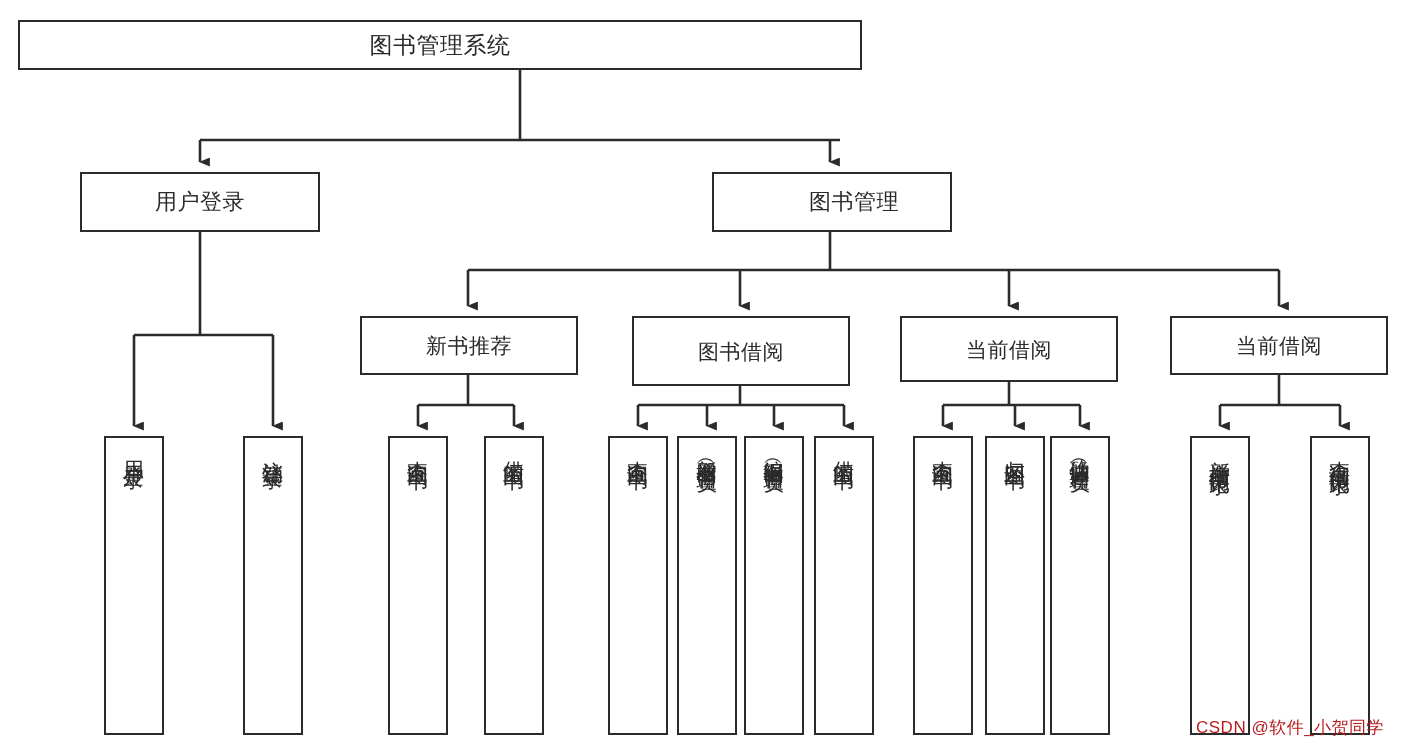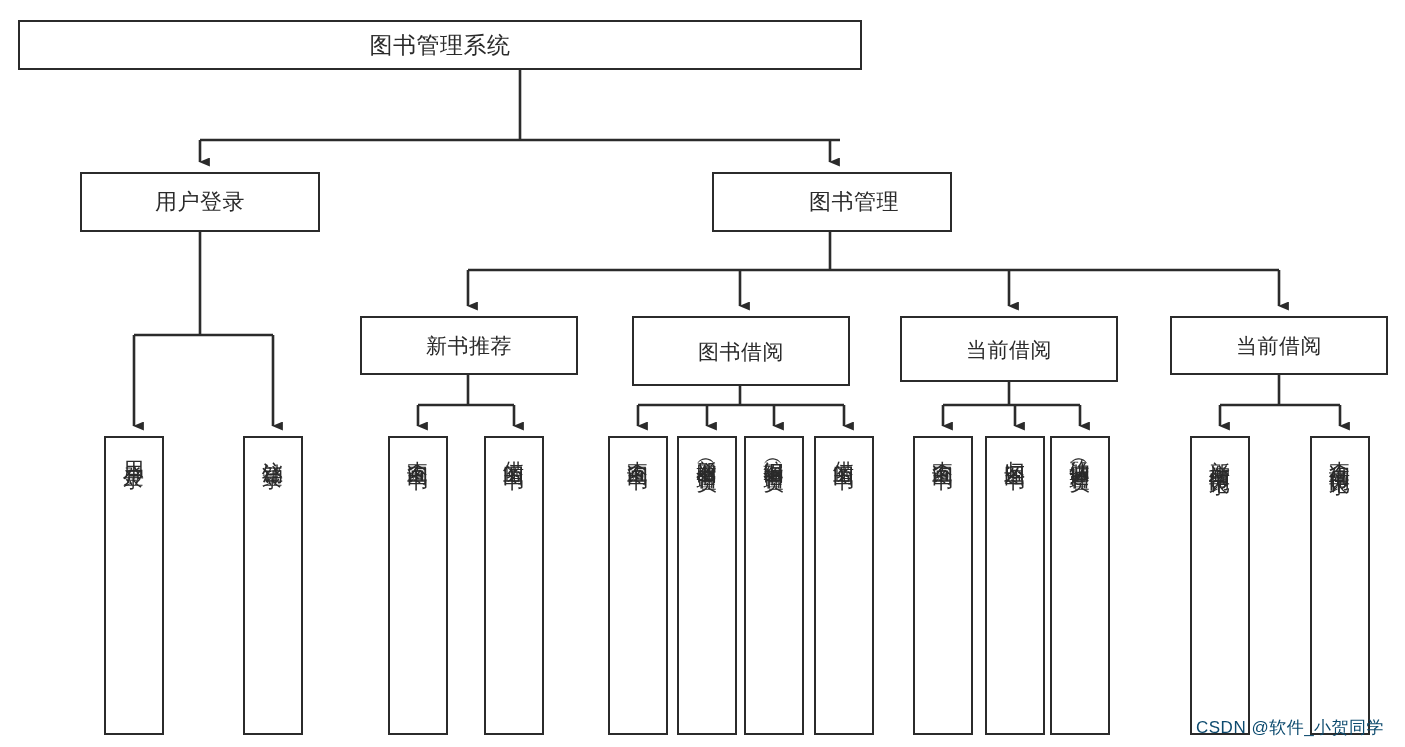--- a/index.html
+++ b/index.html
@@ -67,21 +67,21 @@
     line-height: 1.0;
     letter-spacing: 3px;
     white-space: nowrap;
   }
   .node-leaf.tall .lbl {
     letter-spacing: 2px;
     font-size: 20px;
   }
   .watermark {
     position: absolute;
-    color: #0c4a6e;
+    color: #b91c1c;
     font-size: 17px;
     white-space: nowrap;
     letter-spacing: 0.5px;
   }
 </style>
 </head>
 <body>
 
 <div id="canvas">
 

